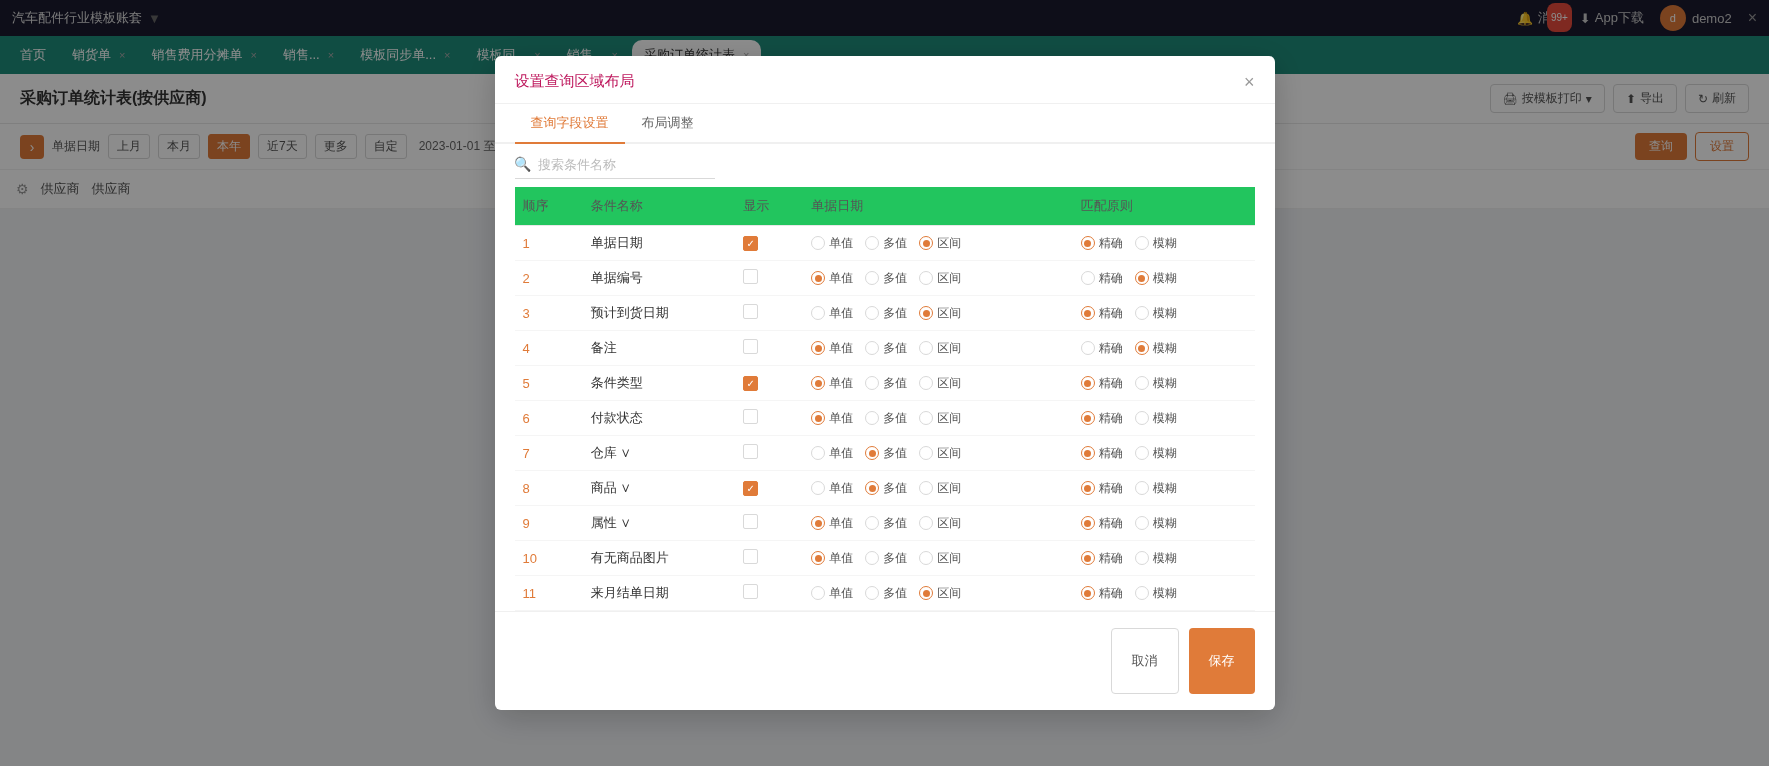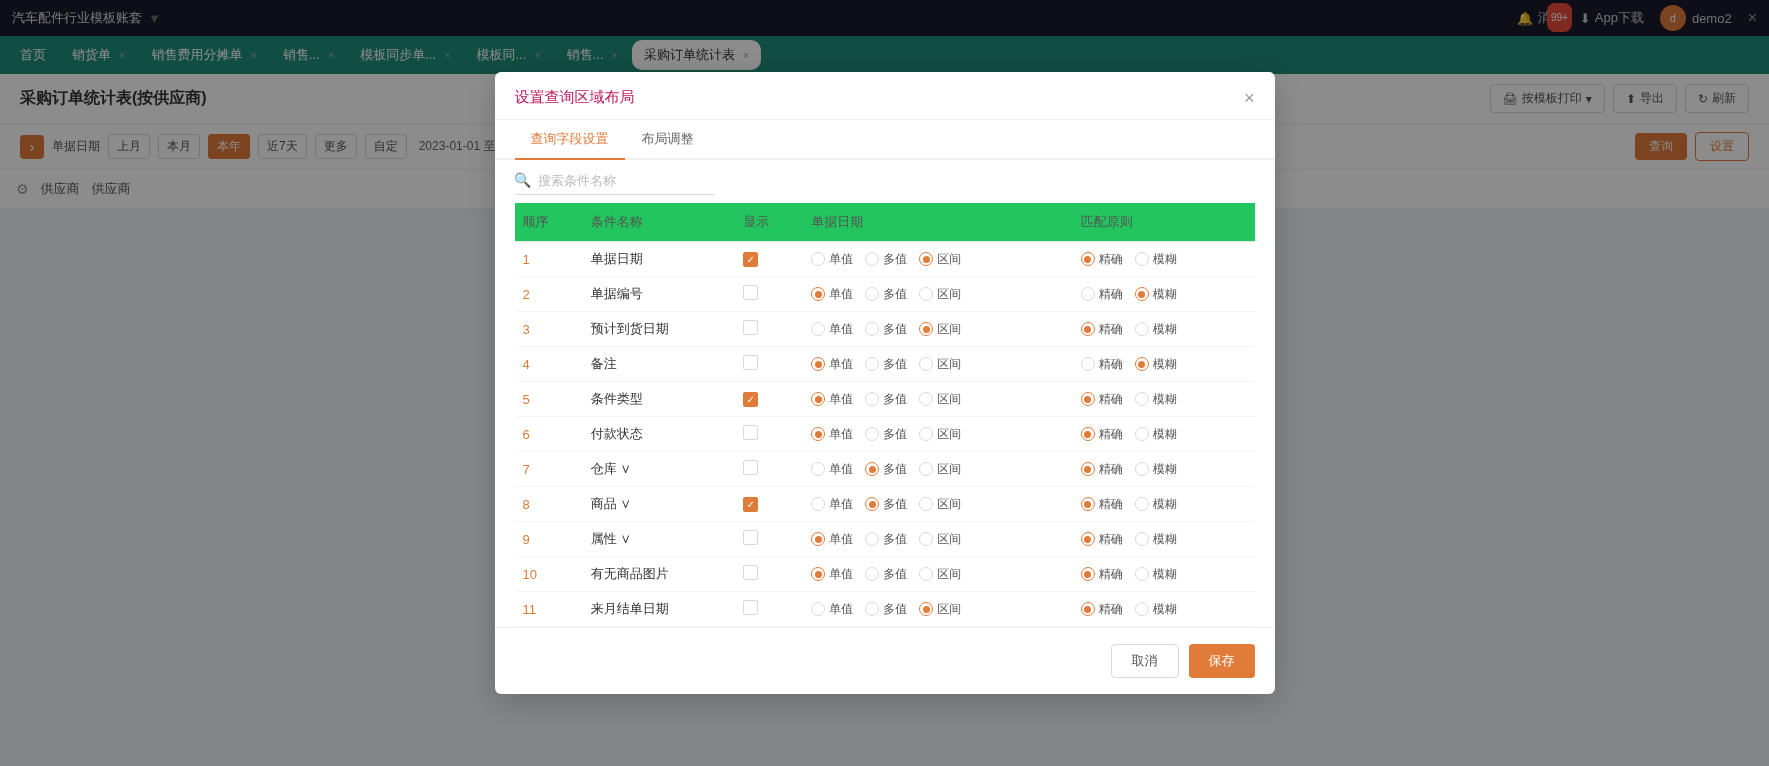--- a/index.html
+++ b/index.html
@@ -234,21 +234,21 @@
     .dialog-footer {
       padding: 16px 20px;
       display: flex;
       justify-content: flex-end;
       gap: 10px;
       border-top: 1px solid #f0f0f0;
     }
     .btn-cancel {
       border: 1px solid #d9d9d9;
       background: #fff;
-      padding: 7px 20px;
+      padding: 23px 20px;
       border-radius: 4px;
       cursor: pointer;
       font-size: 13px;
       color: #555;
     }
     .btn-save {
       background: #e07b39;
       color: #fff;
       border: none;
       padding: 7px 20px;

